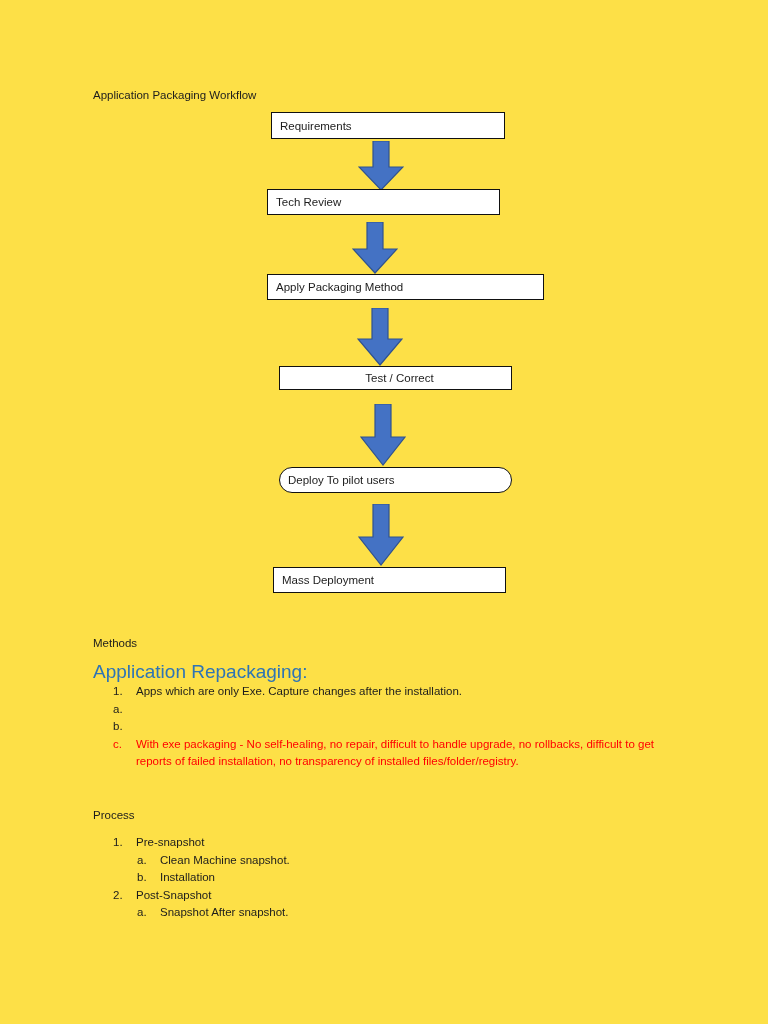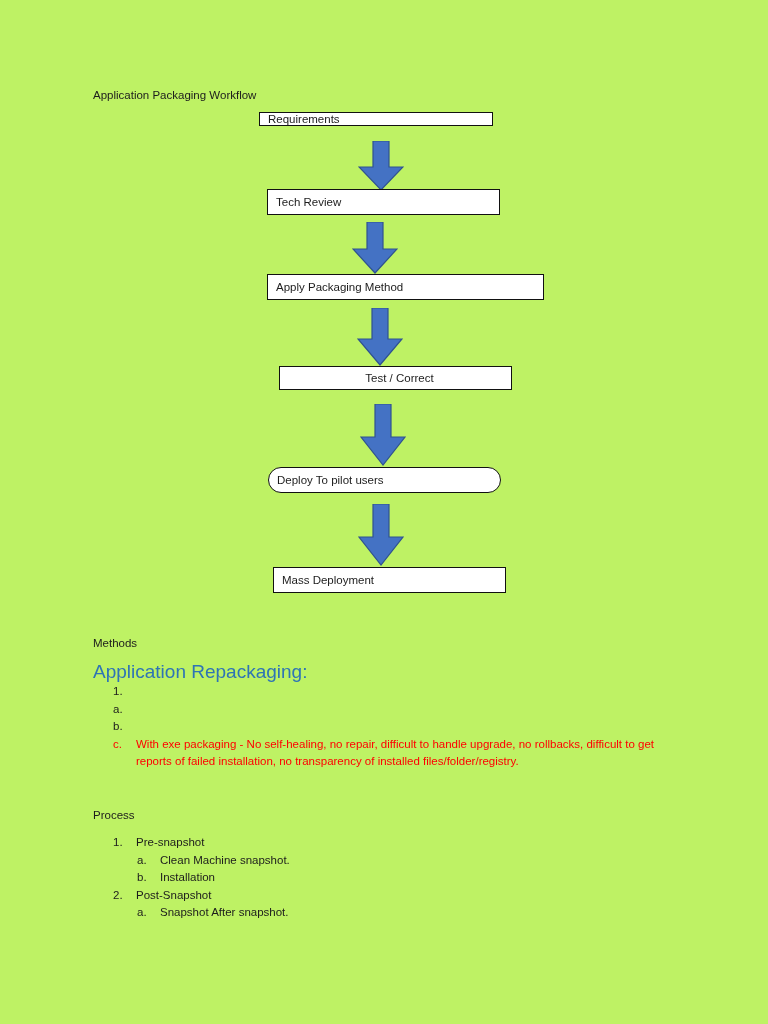--- a/index.html
+++ b/index.html
@@ -14,21 +14,21 @@
     font-family: "Liberation Sans", sans-serif;
     color: #1a1a1a;
     overflow: hidden;
   }
 
   .page {
     position: absolute;
     left: 0; top: 0;
     width: 768px;
     height: 1024px;
-    background: #bef264;
+    background: #fde047;
   }
 
   
   .doc-label {
     position: absolute;
     font-size: 11.5px;
     line-height: 15px;
     color: #1c1c1c;
     white-space: nowrap;
   }
@@ -89,21 +89,21 @@
 </style>
 </head>
 <body>
 
 <div class="page">
 
   <div class="doc-label" style="left:93px; top:88px;">Application Packaging Workflow</div>
 
   <div>
 
-    <div class="flow-box" style="left:259px; top:112px; width:234px; height:14px;">
+    <div class="flow-box" style="left:271px; top:112px; width:234px; height:27px;">
       <span class="flow-box-label">Requirements</span>
     </div>
 
     <div class="arrow" style="left:358px; top:141px;">
       <svg width="46" height="50" viewBox="0 0 46 50">
         <polygon points="15,0 31,0 31,26 45,26 23,49 1,26 15,26" fill="#4472c4" stroke="#2f528f" stroke-width="1.2"></polygon>
       </svg>
     </div>
 
     <div class="flow-box" style="left:267px; top:189px; width:233px; height:26px;">
@@ -129,21 +129,21 @@
     <div class="flow-box" style="left:279px; top:366px; width:233px; height:24px;justify-content:center;">
       <span class="flow-box-label">Test / Correct</span>
     </div>
 
     <div class="arrow" style="left:360px; top:404px;">
       <svg width="46" height="62" viewBox="0 0 46 62">
         <polygon points="15,0 31,0 31,33 45,33 23,61 1,33 15,33" fill="#4472c4" stroke="#2f528f" stroke-width="1.2"></polygon>
       </svg>
     </div>
 
-    <div class="flow-box" style="left:268px; top:467px; width:233px; height:26px;border-radius:13px;">
+    <div class="flow-box" style="left:279px; top:467px; width:233px; height:26px;border-radius:13px;">
       <span class="flow-box-label">Deploy To pilot users</span>
     </div>
 
     <div class="arrow" style="left:358px; top:504px;">
       <svg width="46" height="62" viewBox="0 0 46 62">
         <polygon points="15,0 31,0 31,33 45,33 23,61 1,33 15,33" fill="#4472c4" stroke="#2f528f" stroke-width="1.2"></polygon>
       </svg>
     </div>
 
     <div class="flow-box" style="left:273px; top:567px; width:233px; height:26px;text-align:center;">
@@ -153,20 +153,21 @@
   </div>
 
   <div class="doc-label" style="left:93px; top:636px;">Methods</div>
 
   <div class="heading-blue" style="left:93px; top:660px;">Application Repackaging:</div>
 
   <div class="list-block" style="left:113px; top:683px; width:580px;">
 
     <div class="list-row indent1">
       <span class="marker">1.</span>
+      <span class="txt">Apps which are only Exe. Capture changes after the installation.</span>
     </div>
 
     <div class="list-row indent1">
       <span class="marker">a.</span>
     </div>
 
     <div class="list-row indent1">
       <span class="marker">b.</span>
     </div>
 

